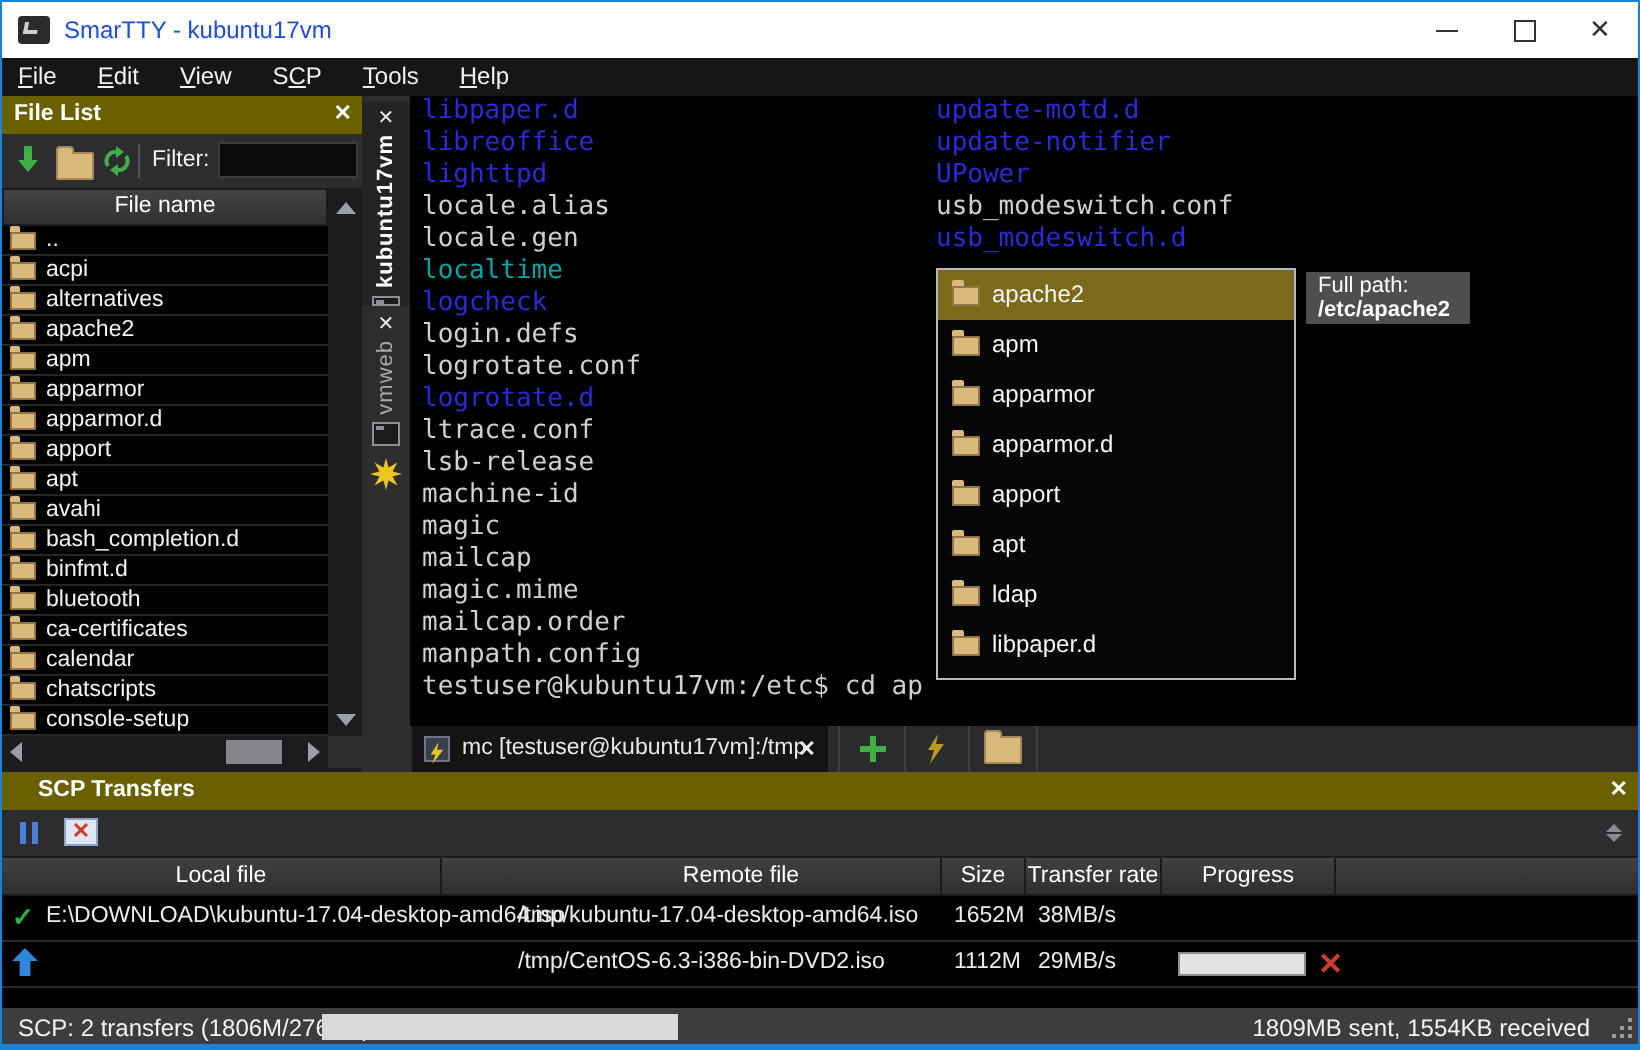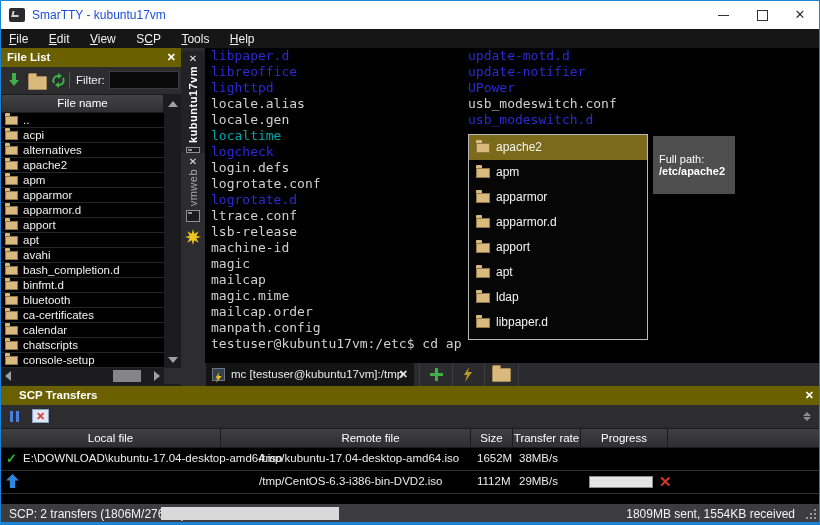--- a/index.html
+++ b/index.html
@@ -75,21 +75,21 @@
   .tline[data-type="file"]{color:#d0d0d0;}
   .tline[data-type="symlink"]{color:#00a6a6;}
   #prompt-line{position:absolute;left:6px;top:288px;height:16px;line-height:16px;color:#d0d0d0;white-space:pre;}
   
   #popup{position:absolute;left:467px;top:133px;width:180px;height:206px;background:#060606;border:1px solid #b9b9b9;box-sizing:border-box;z-index:5;}
   .pop-item{position:relative;height:25px;}
   .pop-item[data-selected="true"]{background:#7a6a1a;}
   .pop-item .folder-ico{position:absolute;left:7px;top:8px;width:14px;height:10px;background:#d9b97c;border-radius:1px;box-shadow:0 0 0 1px #8f774b inset;}
   .pop-item .folder-ico::before{content:"";position:absolute;left:0;top:-3px;width:6px;height:3px;background:#d9b97c;border-radius:1px 1px 0 0;}
   .pop-item .pop-label{position:absolute;left:27px;top:5px;font-size:12px;color:#f5f5f5;}
-  #tooltip{position:absolute;left:652px;top:135px;width:70px;background:#4e4e4e;color:#fff;font-size:11px;padding:17px 6px;z-index:6;}
+  #tooltip{position:absolute;left:652px;top:135px;width:70px;background:#4e4e4e;color:#fff;font-size:11px;padding:1px 6px;z-index:6;}
   #tooltip .tt-path{font-weight:bold;}
   
   #tabbar{position:absolute;left:204px;top:362px;width:615px;height:23px;background:#2b2b2e;}
   #term-tab{position:absolute;left:1px;top:0;width:208px;height:35px;background:#141414;}
   #term-tab .tab-ic{position:absolute;left:6px;top:5px;width:13px;height:13px;background:#39404d;border:1px solid #6d7684;box-sizing:border-box;}
   #term-tab .tab-label{position:absolute;left:25px;top:5px;font-size:11.5px;color:#e8e8e8;white-space:nowrap;}
   #term-tab .tab-close{position:absolute;right:6px;top:5px;font-size:11px;color:#e8e8e8;font-weight:bold;}
   .bar-btn{position:absolute;top:0;height:23px;border-right:1px solid #3d3d41;text-align:center;}
   #btn-newtab{left:214px;width:32px;border-left:1px solid #3d3d41;}
   #btn-bolt{left:247px;width:32px;}

